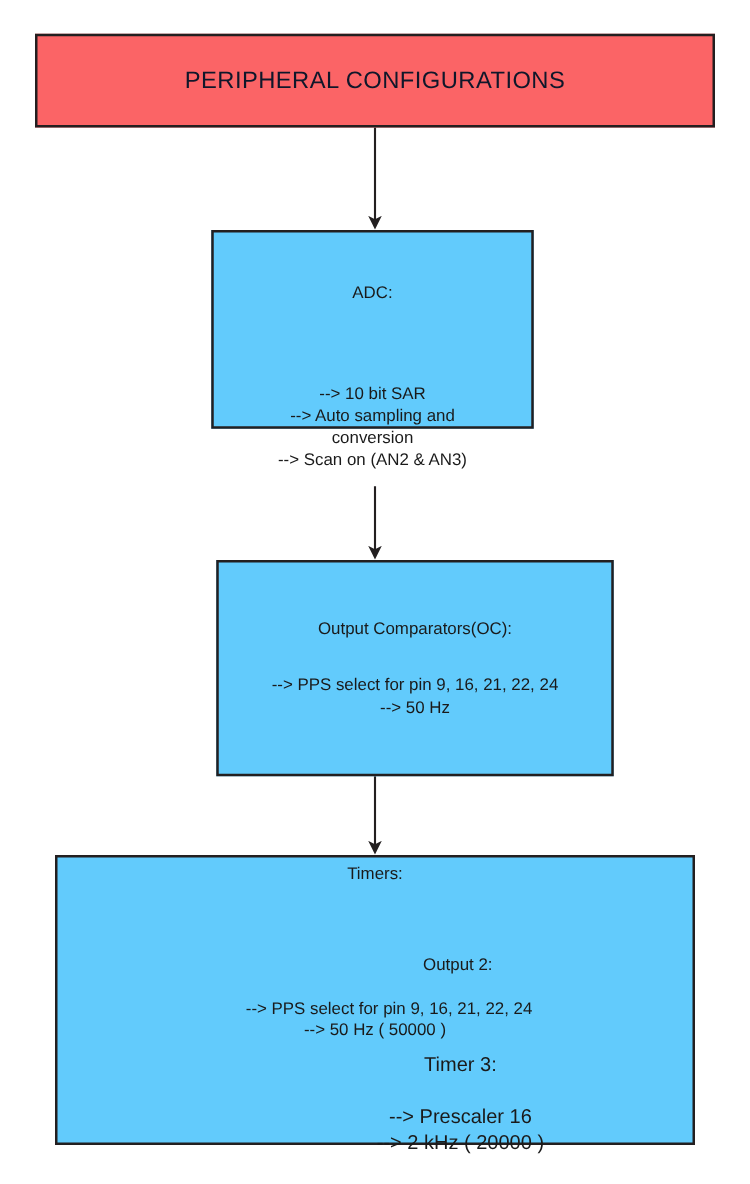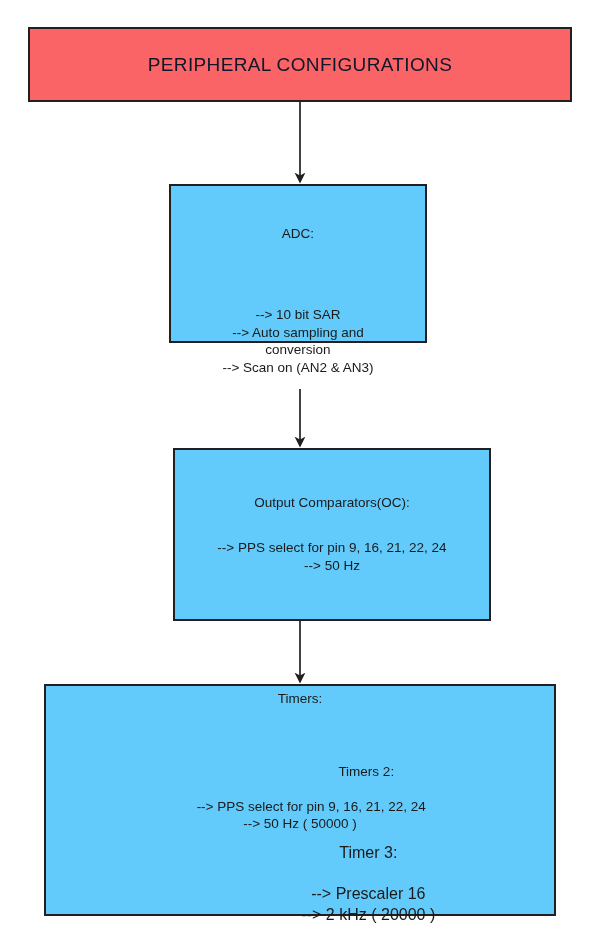--- a/index.html
+++ b/index.html
@@ -137,21 +137,21 @@
   <div class="node node-oc">
     <div class="txt oc-title">Output Comparators(OC):</div>
     <div class="txt oc-body">--&gt; PPS select for pin 9, 16, 21, 22, 24
 --&gt; 50 Hz</div>
   </div>
 
   <div class="node node-timers">
     <div class="txt timers-title">Timers:</div>
 
     <div class="timers-block-2">
-      <span class="indent-right">Timers 2:</span><br>
+      <span class="indent-right">Output 2:</span><br>
       <span>--&gt; PPS select for pin 9, 16, 21, 22, 24
 --&gt; 50 Hz ( 50000 )</span>
     </div>
 
     <div class="timers-block-3">
       <span class="indent-right-3">Timer 3:</span><br>
       <span class="indent-right-3">--&gt; Prescaler 16
 --&gt; 2 kHz ( 20000 )</span>
     </div>
   </div>

